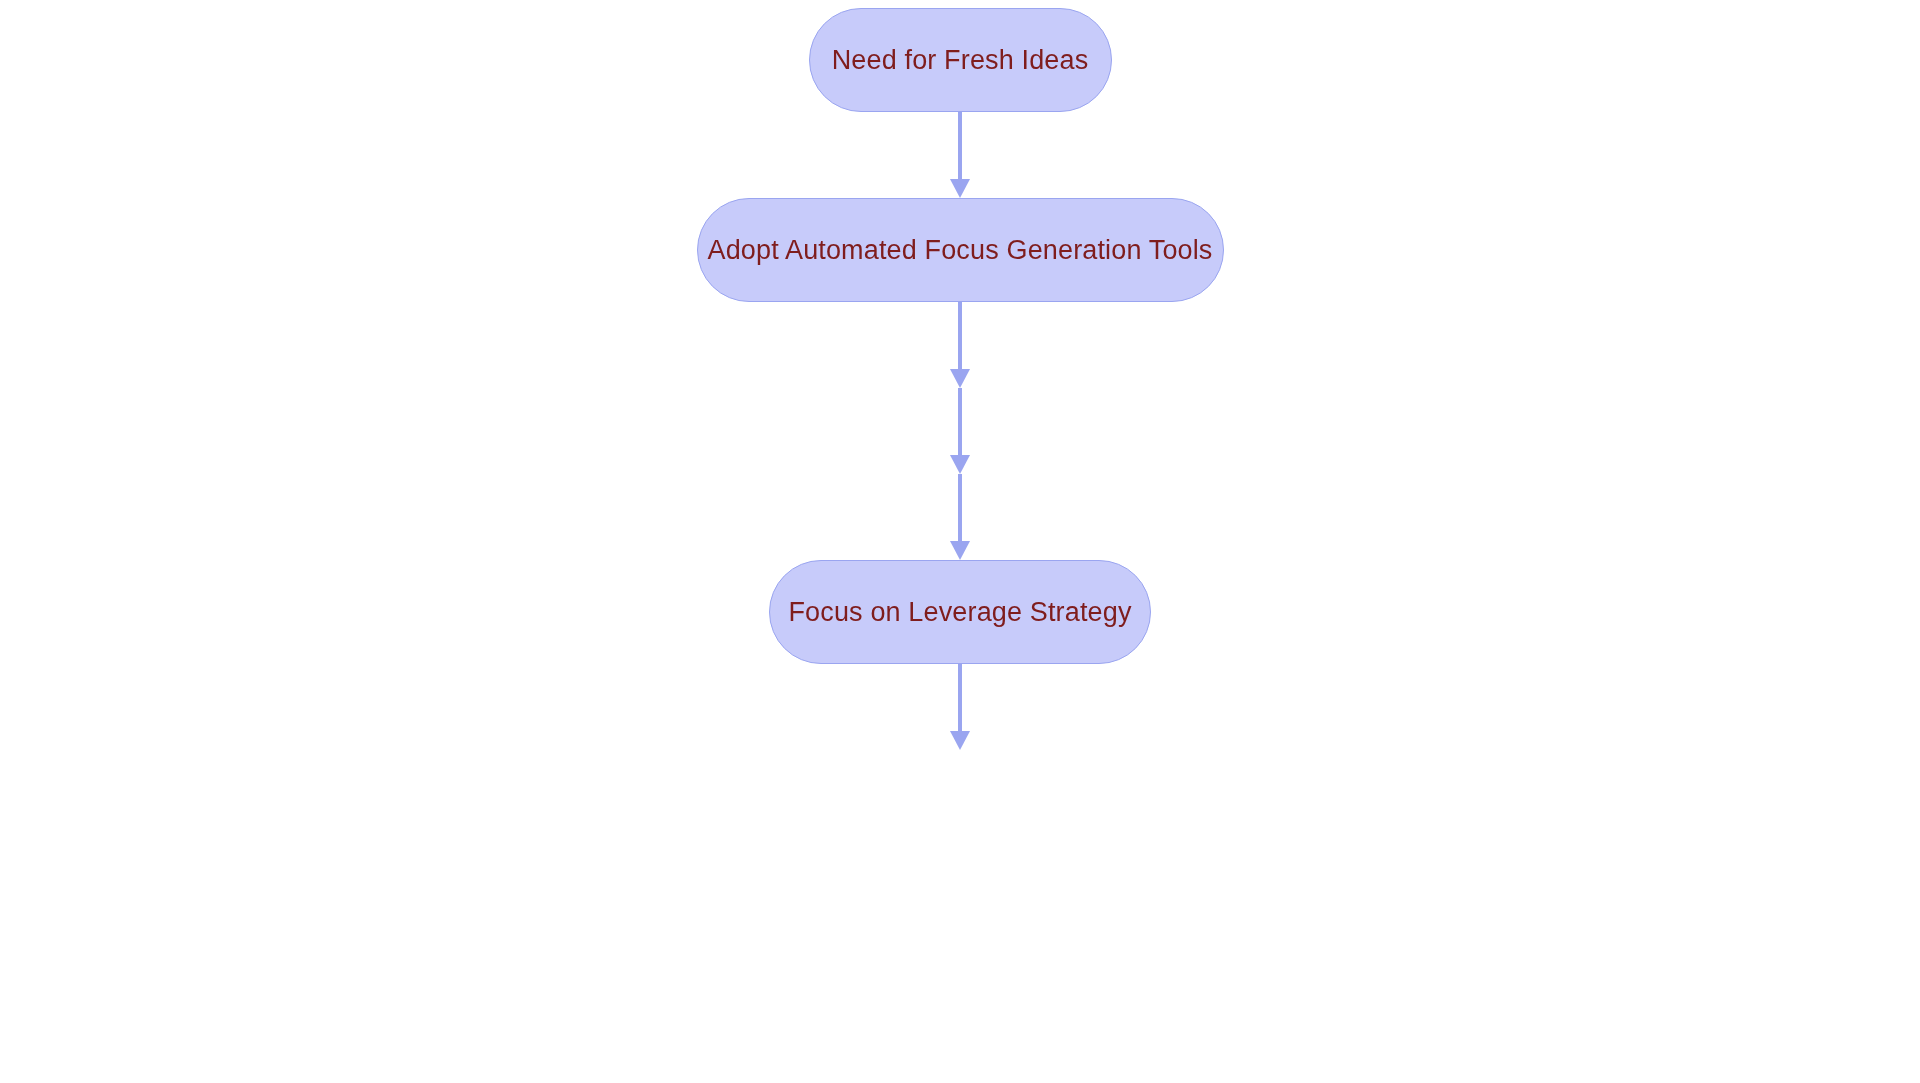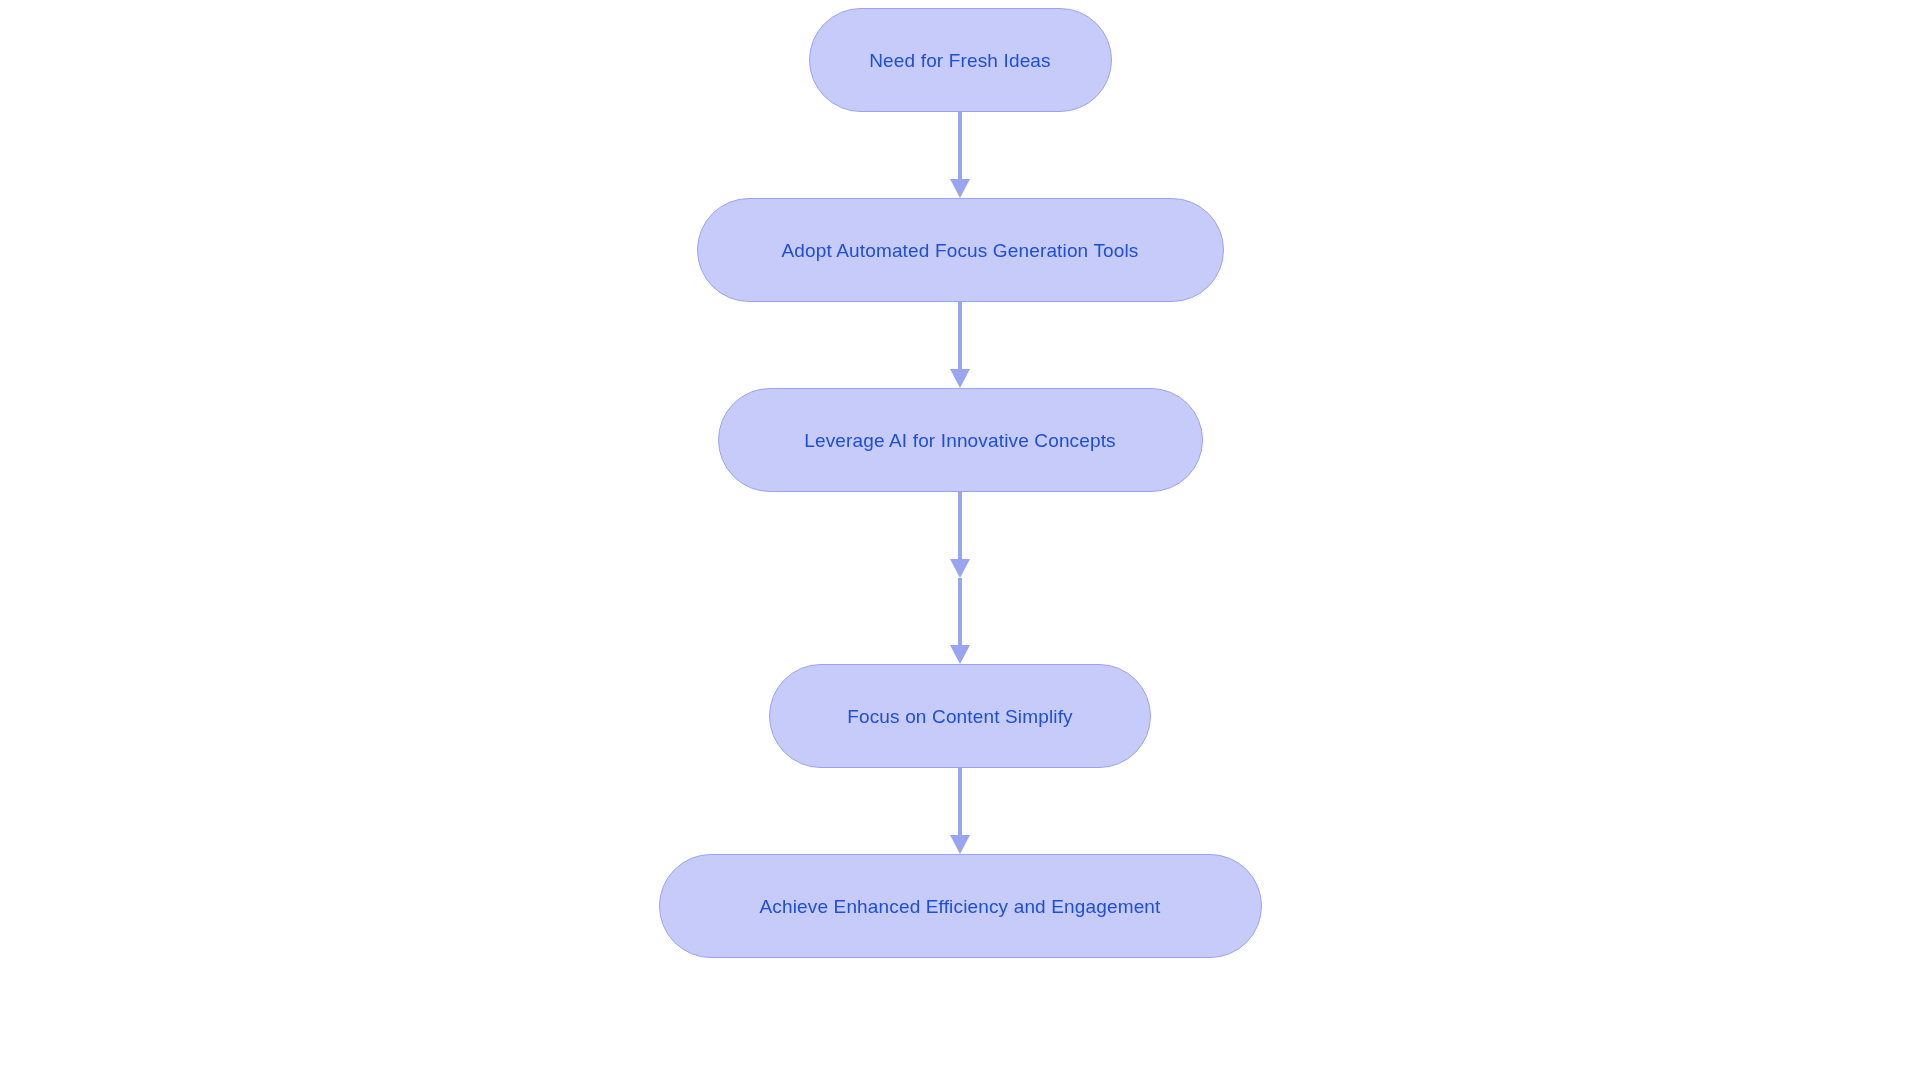--- a/index.html
+++ b/index.html
@@ -36,22 +36,22 @@
     color: #3730d8;
     font-size: 27px;
     line-height: 1;
     letter-spacing: 0.15px;
     white-space: nowrap;
     padding: 0 34px;
     flex: 0 0 auto;
   }
 
   .node-label {
-    color: #1d4ed8;
-    font-size: 19px;
+    color: #7f1d1d;
+    font-size: 27px;
   }
 
   .connector {
     position: relative;
     width: 20px;
     height: 86px;
     flex: 0 0 auto;
     display: block;
   }
   .connector .line {
@@ -103,41 +103,35 @@
 
   <div class="node n1">
     <span class="node-label">Adopt Automated Focus Generation Tools</span>
   </div>
 
   <div class="connector">
     <div class="line"></div>
     <div class="arrowhead"></div>
   </div>
 
-  <div class="node n2">
-    <span class="node-label">Leverage AI for Innovative Concepts</span>
-  </div>
 
   <div class="connector">
     <div class="line"></div>
     <div class="arrowhead"></div>
   </div>
 
 
   <div class="connector">
     <div class="line"></div>
     <div class="arrowhead"></div>
   </div>
 
   <div class="node n4">
-    <span class="node-label">Focus on Content Simplify</span>
+    <span class="node-label">Focus on Leverage Strategy</span>
   </div>
 
   <div class="connector">
     <div class="line"></div>
     <div class="arrowhead"></div>
   </div>
 
-  <div class="node n5">
-    <span class="node-label">Achieve Enhanced Efficiency and Engagement</span>
-  </div>
 
 </div>
 
 </body></html>

